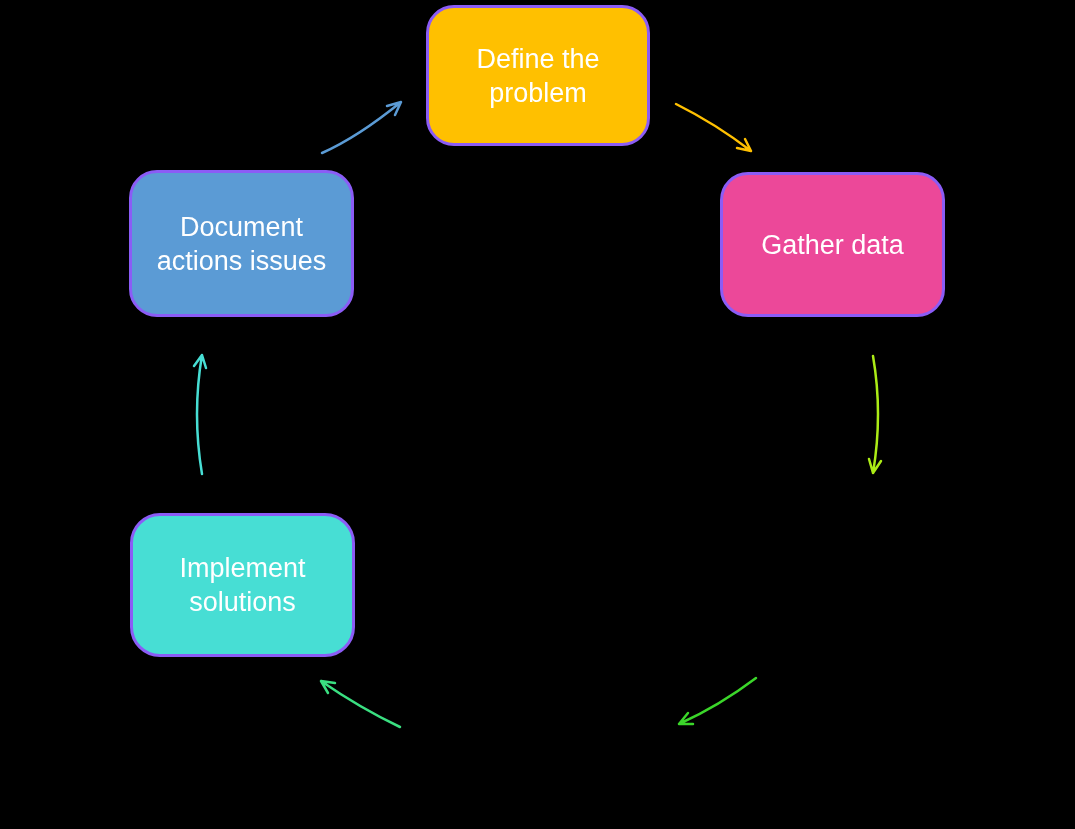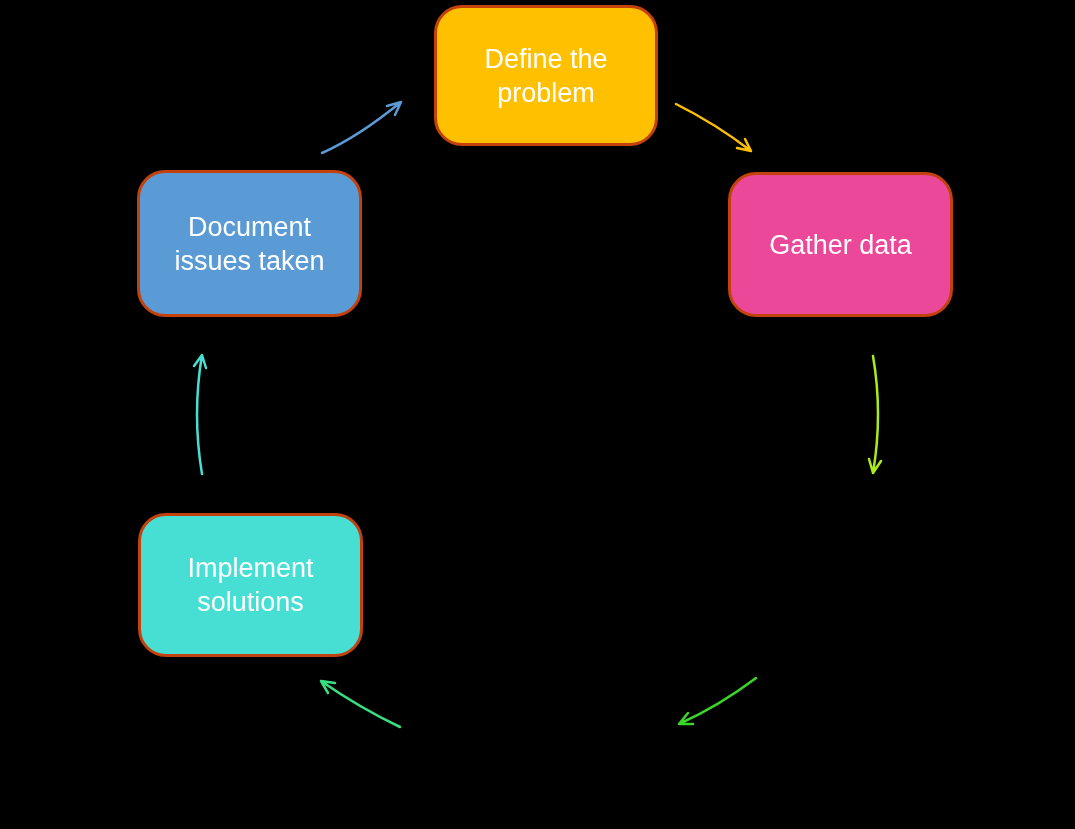--- a/index.html
+++ b/index.html
@@ -23,30 +23,29 @@
   }
   .arrow {
     fill: none;
     stroke-width: 2.5;
     stroke-linecap: round;
     stroke-linejoin: round;
   }
   .node {
     position: absolute;
     box-sizing: border-box;
-    border: 3px solid #c2410c;
+    border: 3px solid #8b5cf6;
     border-radius: 28px;
     display: flex;
     align-items: center;
     justify-content: center;
     text-align: center;
     color: #ffffff;
     font-size: 27px;
     line-height: 34px;
-    margin-left: 8px;
   }
   .node-label { white-space: pre-line; }
 
   .node-define    { left: 426px; top:   5px; width: 224px; height: 141px; }
   .node-gather    { left: 720px; top: 172px; width: 225px; height: 145px; }
   .node-identify  { left: 720px; top: 514px; width: 224px; height: 144px; }
   .node-determine { left: 426px; top: 683px; width: 223px; height: 144px; }
   .node-implement { left: 130px; top: 513px; width: 225px; height: 144px; }
   .node-document  { left: 129px; top: 170px; width: 225px; height: 147px; }
 </style>
@@ -68,23 +67,23 @@
     <span class="node-label">Define the
 problem</span>
   </div>
 
   <div class="node node-gather" style="background-color: #ec4899;">
     <span class="node-label">Gather data</span>
   </div>
 
 
 
-  <div class="node node-implement" style="background-color: rgb(71, 222, 212);">
+  <div class="node node-implement" style="background-color: rgb(71, 222, 212); border-radius: 30px;">
     <span class="node-label">Implement
 solutions</span>
   </div>
 
   <div class="node node-document" style="background-color: rgb(91, 155, 213);">
     <span class="node-label">Document
-issues taken</span>
+actions issues</span>
   </div>
 
 </div>
 
 </body></html>

